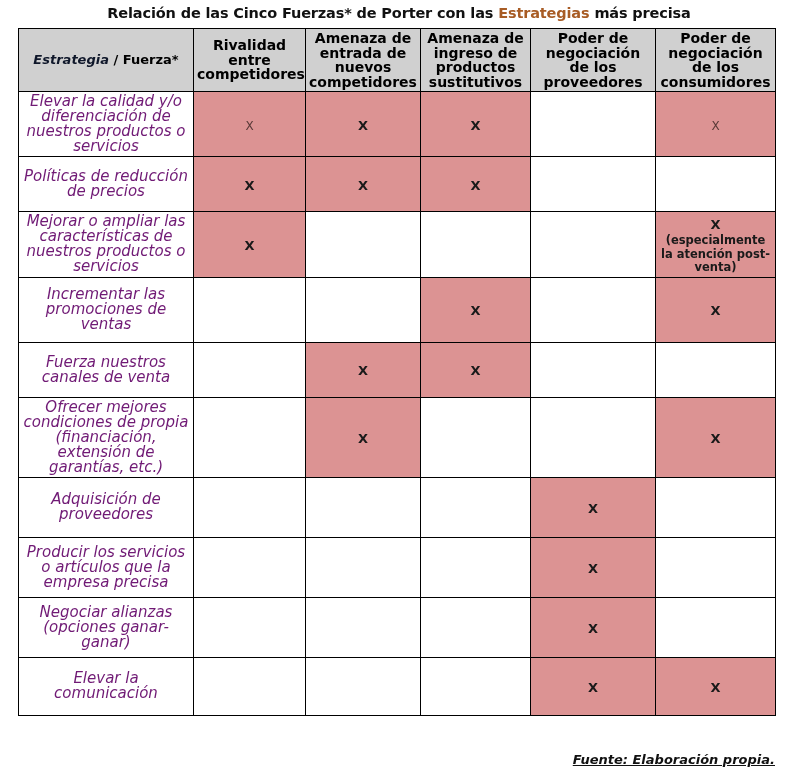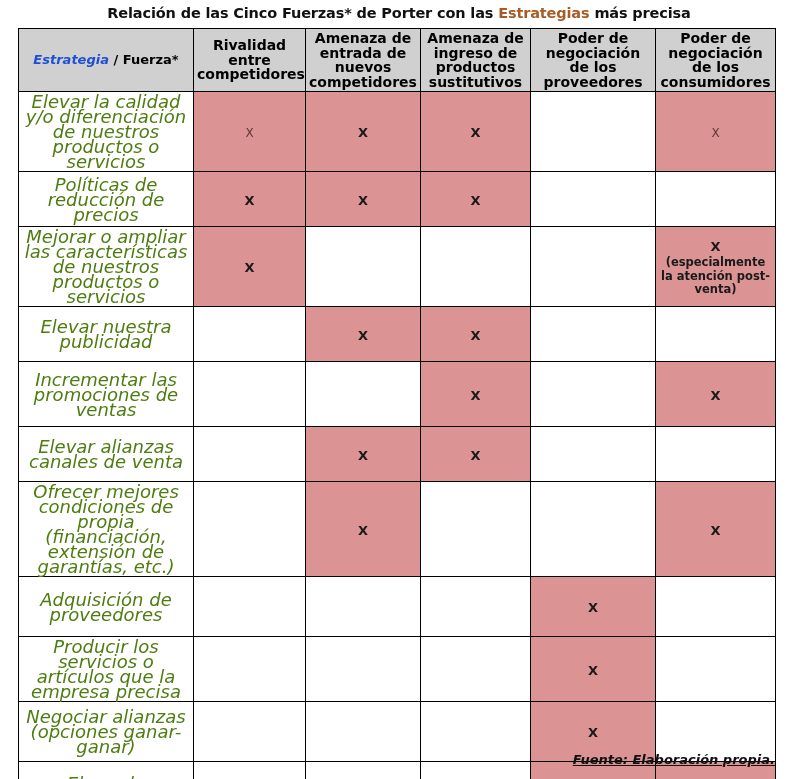--- a/index.html
+++ b/index.html
@@ -72,36 +72,36 @@
     font-size: 14px;
     font-weight: bold;
     color: #000000;
     line-height: 14.5px;
   }
   th.corner {
     font-size: 13px;
     text-align: center;
   }
   th.corner .strat {
-    color: #1d4ed8;
+    color: #0f172a;
     font-style: italic;
     font-weight: bold;
   }
   th.corner .fuerza {
     color: #000000;
     font-weight: bold;
     font-style: normal;
   }
 
   
   td.strategy {
     background: #ffffff;
-    color: #4d7c0f;
+    color: #701a75;
     font-style: italic;
-    font-size: 18px;
+    font-size: 15px;
     line-height: 15px;
     text-align: center;
     padding: 3px 6px;
   }
 
   
   td.cell { background: #ffffff; }
   td.cell.on { background: #DC9393; }
   td.cell .mark {
     font-size: 13px;
@@ -203,40 +203,32 @@
           <td class="cell on"><span class="mark">X</span></td>
           <td class="cell"><span class="mark"></span></td>
           <td class="cell"><span class="mark"></span></td>
           <td class="cell"><span class="mark"></span></td>
           <td class="cell on">
             <span class="mark">X</span>
             <span class="note">(especialmente la atención post-venta)</span>
           </td>
         </tr>
 
-        <tr class="r3">
-          <td class="strategy">Elevar nuestra publicidad</td>
-          <td class="cell"><span class="mark"></span></td>
-          <td class="cell on"><span class="mark">X</span></td>
-          <td class="cell on"><span class="mark">X</span></td>
-          <td class="cell"><span class="mark"></span></td>
-          <td class="cell"><span class="mark"></span></td>
-        </tr>
 
         <tr class="r4">
           <td class="strategy">Incrementar las promociones de ventas</td>
           <td class="cell"><span class="mark"></span></td>
           <td class="cell"><span class="mark"></span></td>
           <td class="cell on"><span class="mark">X</span></td>
           <td class="cell"><span class="mark"></span></td>
           <td class="cell on"><span class="mark">X</span></td>
         </tr>
 
         <tr class="r5">
-          <td class="strategy">Elevar alianzas canales de venta</td>
+          <td class="strategy">Fuerza nuestros canales de venta</td>
           <td class="cell"><span class="mark"></span></td>
           <td class="cell on"><span class="mark">X</span></td>
           <td class="cell on"><span class="mark">X</span></td>
           <td class="cell"><span class="mark"></span></td>
           <td class="cell"><span class="mark"></span></td>
         </tr>
 
         <tr class="r6">
           <td class="strategy">Ofrecer mejores condiciones de propia (financiación, extensión de garantías, etc.)</td>
           <td class="cell"><span class="mark"></span></td>

